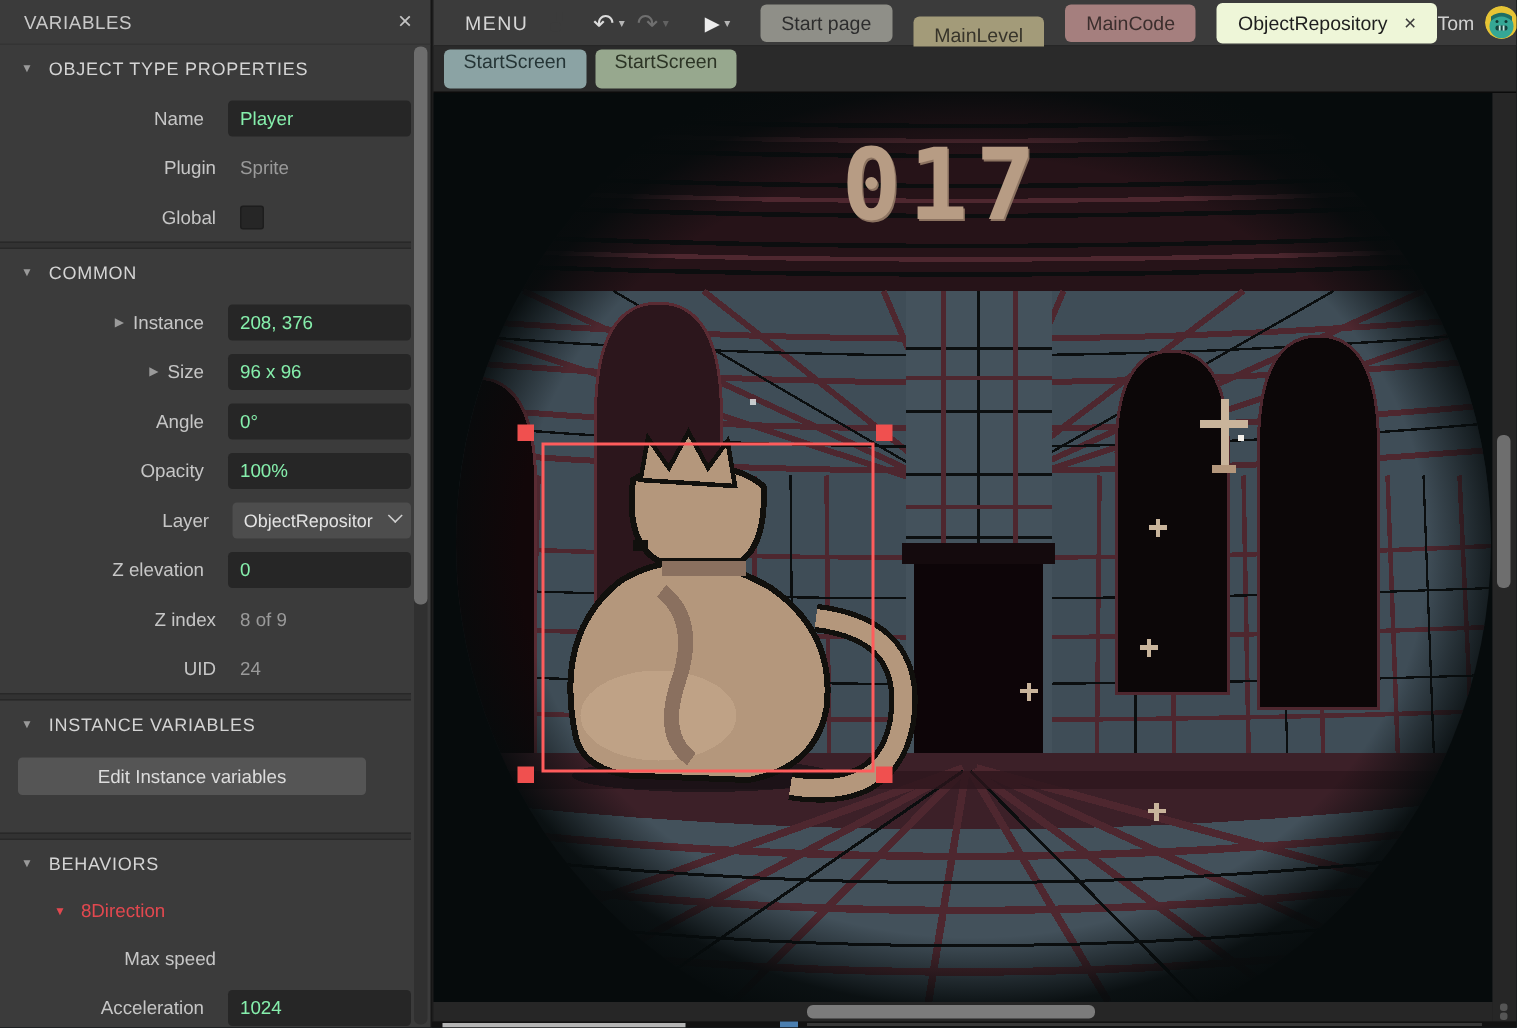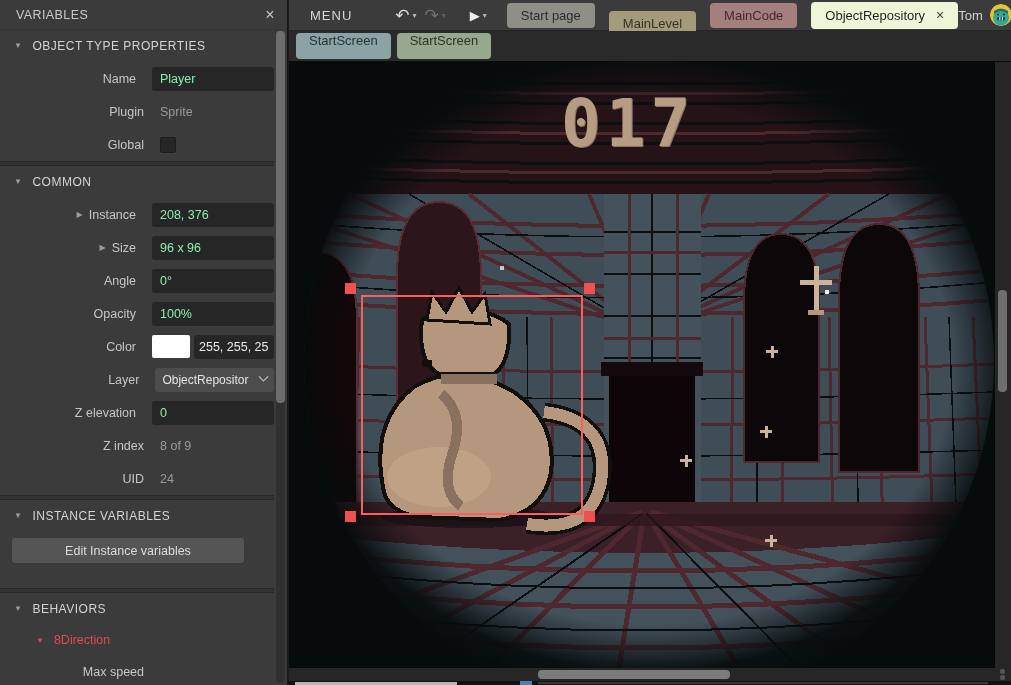--- a/index.html
+++ b/index.html
@@ -172,27 +172,20 @@
       </div>
       <div class="prow">
         <div class="plabel">Angle</div>
         <input class="pfield" value="0°" style="">
       </div>
       <div class="prow">
         <div class="plabel">Opacity</div>
         <input class="pfield" value="100%" style="">
       </div>
       <div class="prow">
-        <div class="plabel">Color</div>
-        <div class="color-wrap">
-          <div class="swatch"></div>
-          <input class="color-input" value="255, 255, 25" style="">
-        </div>
-      </div>
-      <div class="prow">
         <div class="plabel">Layer</div>
         <div class="dropdown">
           <span>ObjectRepositor</span>
           <span class="chev"></span>
         </div>
       </div>
       <div class="prow">
         <div class="plabel">Z elevation</div>
         <input class="pfield" value="0" style="">
       </div>

